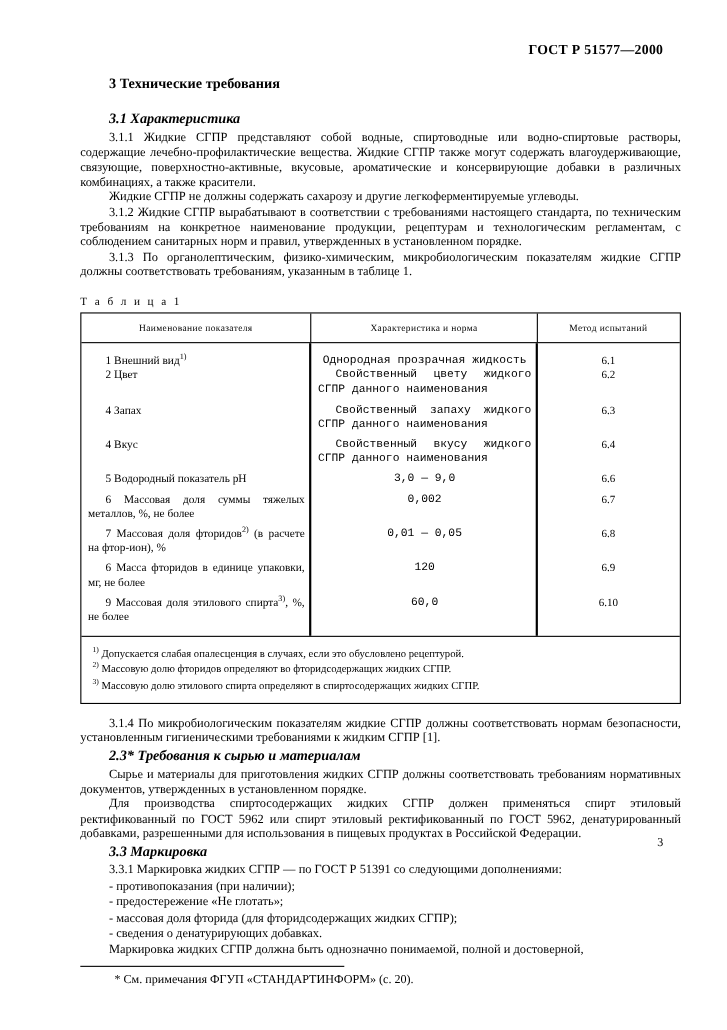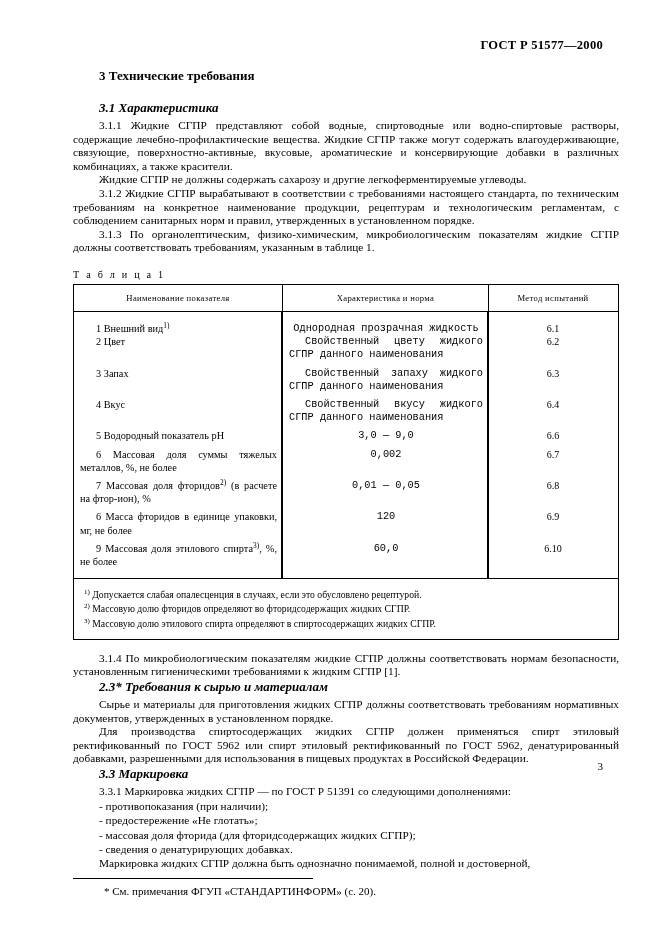--- a/index.html
+++ b/index.html
@@ -222,21 +222,21 @@
               <div class="cell-method">6.1</div>
             </div>
             <div style="height: 0px;"></div>
             <div class="trow">
               <div class="cell-name">2  Цвет</div>
               <div class="cell-norm">Свойственный цвету жидкого СГПР данного наименования</div>
               <div class="cell-method">6.2</div>
             </div>
             <div style="height: 5px;"></div>
             <div class="trow">
-              <div class="cell-name">3  Запах</div>
+              <div class="cell-name">4  Запах</div>
               <div class="cell-norm">Свойственный запаху жидкого СГПР данного наименования</div>
               <div class="cell-method">6.3</div>
             </div>
             <div style="height: 5px;"></div>
             <div class="trow">
               <div class="cell-name">4  Вкус</div>
               <div class="cell-norm">Свойственный вкусу жидкого СГПР данного наименования</div>
               <div class="cell-method">6.4</div>
             </div>
             <div style="height: 5px;"></div>

